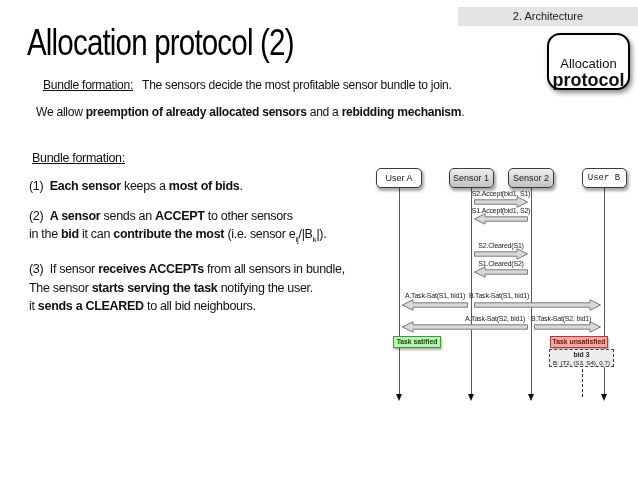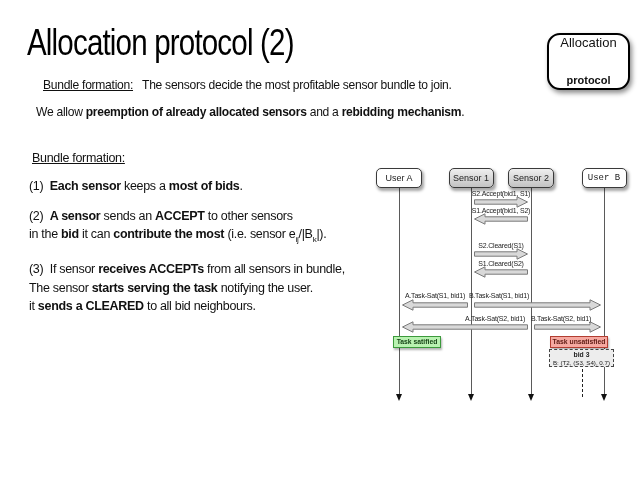--- a/index.html
+++ b/index.html
@@ -12,23 +12,23 @@
   .section-badge{position:absolute;left:458px;top:7px;width:180px;height:19px;background:#e4e4e4;
          font-size:11px;line-height:19px;text-align:center;color:#1a1a1a;}
 
   .title{position:absolute;left:27px;top:22px;margin:0;font-size:36px;font-weight:300;
          letter-spacing:-1px;white-space:nowrap;color:#000;
          transform:scaleX(0.82);transform-origin:left top;}
 
   .corner-box{position:absolute;left:547px;top:33px;width:83px;height:57px;box-sizing:border-box;
          border:2.5px solid #000;border-radius:13px;background:#fff;
          box-shadow:2px 3px 5px rgba(0,0,0,0.45);
-         display:flex;flex-direction:column;justify-content:space-between;align-items:center;
+         display:flex;flex-direction:column;justify-content:flex-end;align-items:center;
          font-size:13px;line-height:16px;}
-  .corner-box .line2{font-weight:700;font-size:11px;}
+  .corner-box .line2{font-weight:700;font-size:18px;}
 
   .intro-line{position:absolute;font-size:13px;letter-spacing:-0.3px;white-space:nowrap;
          transform:scaleX(0.93);transform-origin:left top;}
   #intro1{left:43px;top:77px;}
   #intro2{left:36px;top:104px;}
 
   .list-heading{position:absolute;left:32px;top:151px;font-size:12.5px;letter-spacing:-0.3px;}
   .list{position:absolute;left:29px;top:177px;width:350px;font-size:12.5px;letter-spacing:-0.3px;}
   .list-item{margin-bottom:11px;}
   .rich-line{line-height:18.5px;white-space:nowrap;}
@@ -53,20 +53,21 @@
   .bid-box{position:absolute;box-sizing:border-box;border:1px dashed #444;background:#ededed;
          text-align:center;color:#222;}
   .bid-title{font-size:6.8px;font-weight:700;line-height:8px;padding-top:1px;}
   .bid-body{font-size:6.2px;line-height:8px;white-space:nowrap;}
   .dash-line{position:absolute;width:0;border-left:1.5px dashed #222;}
 </style>
 </head>
 <body>
 
 <div class="slide">
+  <div class="section-badge">2. Architecture</div>
 
   <h1 class="title">Allocation protocol (2)</h1>
 
   <div class="corner-box">
     <div class="line1">Allocation</div>
     <div class="line2">protocol</div>
   </div>
 
   <div id="intro1" class="intro-line"><span class="u">Bundle formation:</span><span>&nbsp;&nbsp; The sensors decide the most profitable sensor bundle to join.</span></div>
   <div id="intro2" class="intro-line"><span>We allow </span><span class="b">preemption of already allocated sensors</span><span> and a </span><span class="b">rebidding mechanism</span><span>.</span></div>

